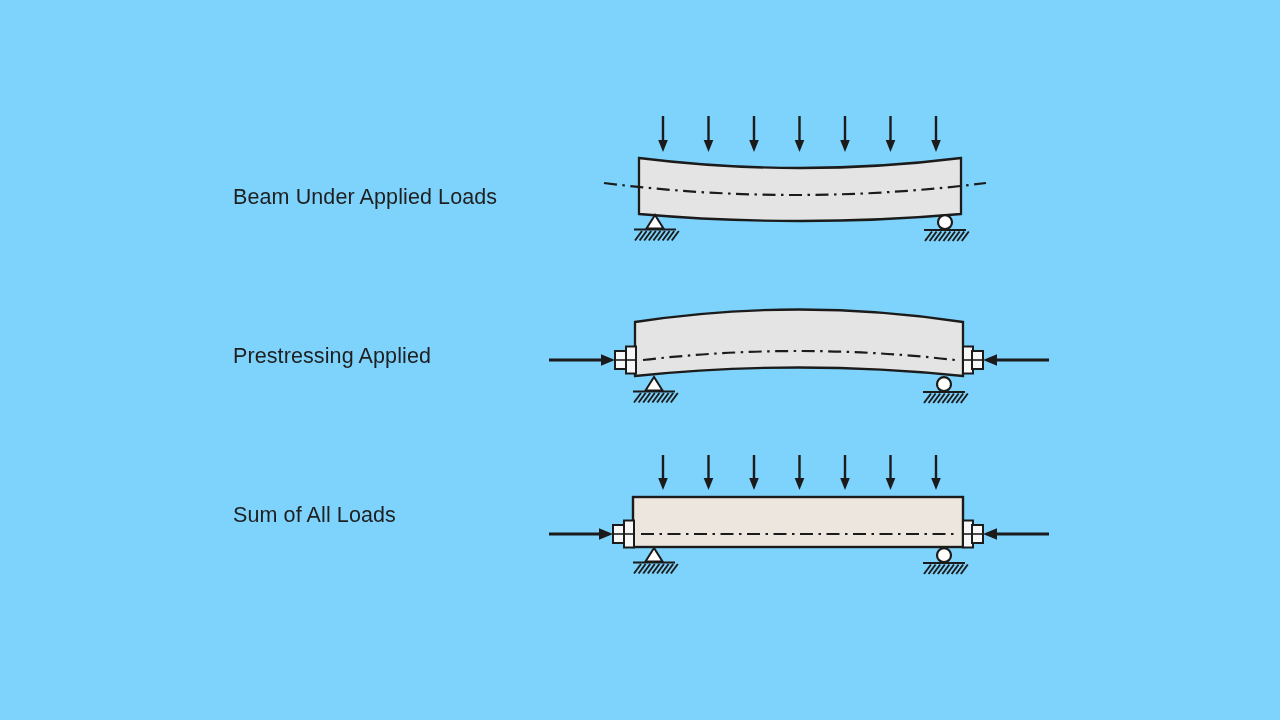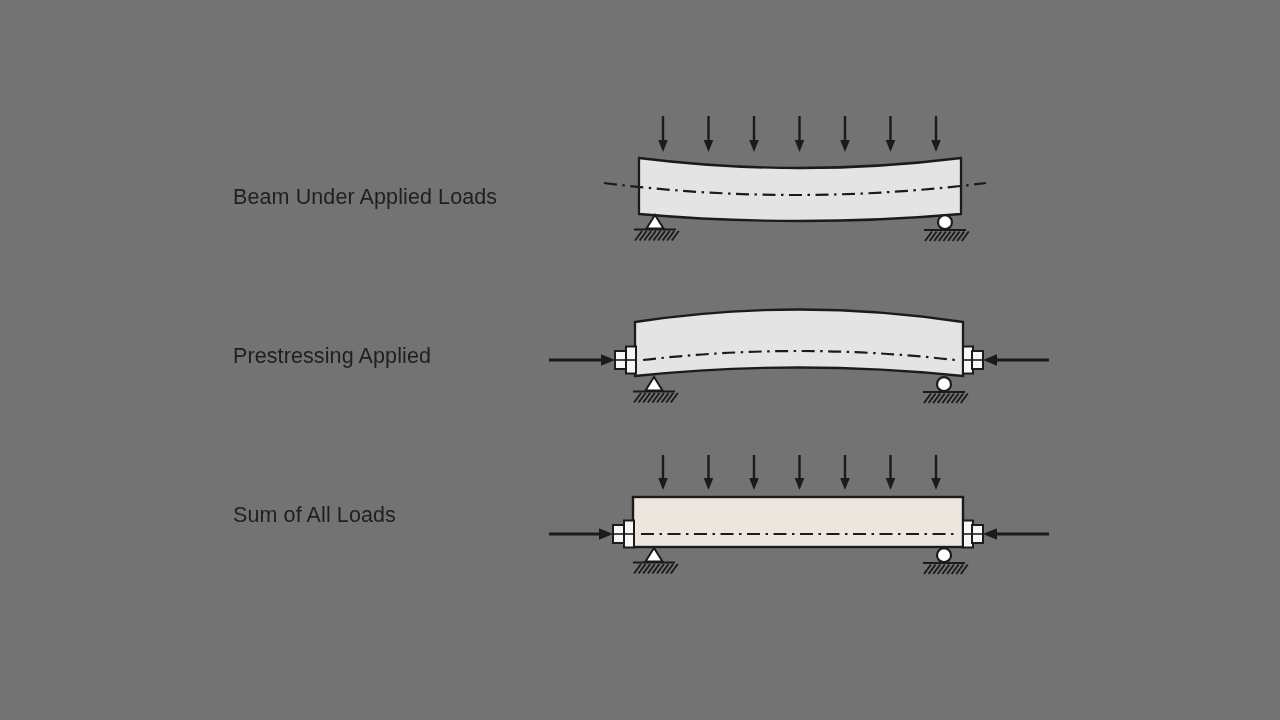--- a/index.html
+++ b/index.html
@@ -4,21 +4,21 @@
 <style>
   html, body {
     margin: 0;
     padding: 0;
     background: #ffffff;
   }
   .canvas {
     position: relative;
     width: 1280px;
     height: 720px;
-    background: #737373;
+    background: #7dd3fc;
     overflow: hidden;
     font-family: "Liberation Sans", sans-serif;
   }
   .row-label {
     position: absolute;
     left: 233px;
     font-size: 21.5px;
     line-height: 25px;
     color: #1f1f1f;
     white-space: nowrap;

